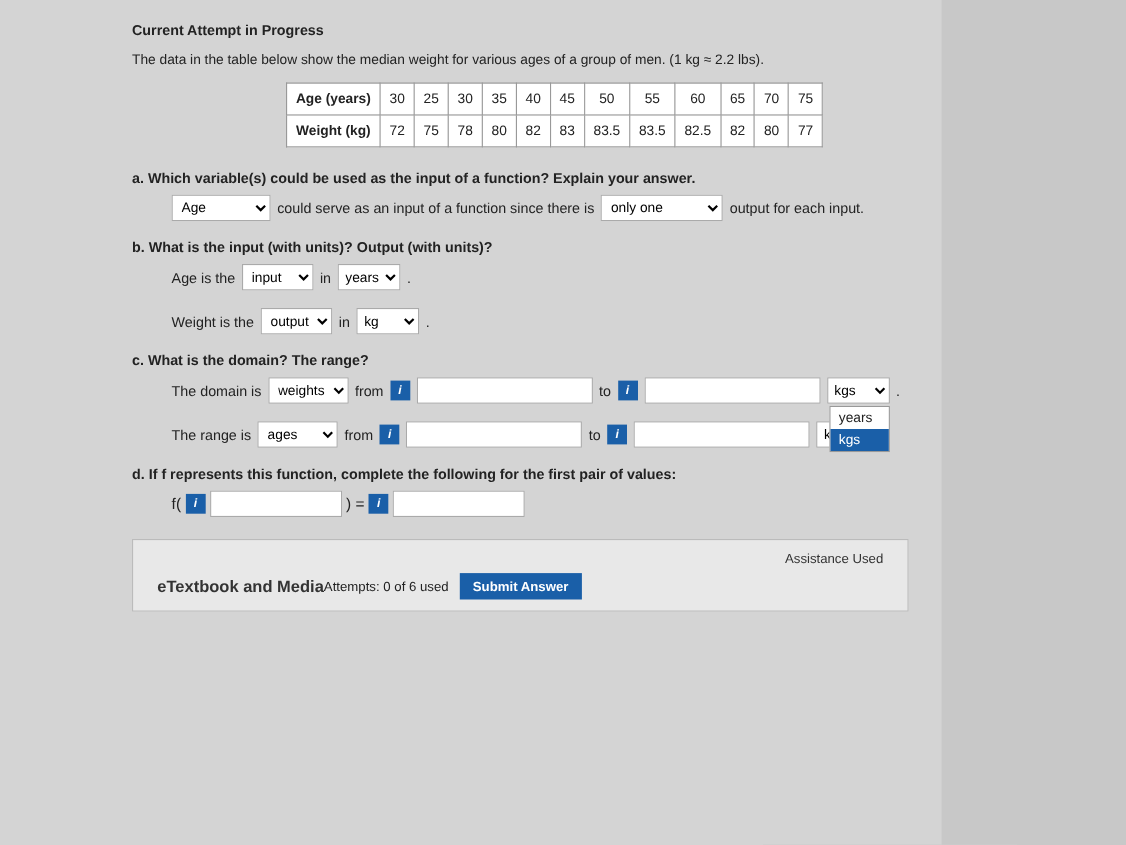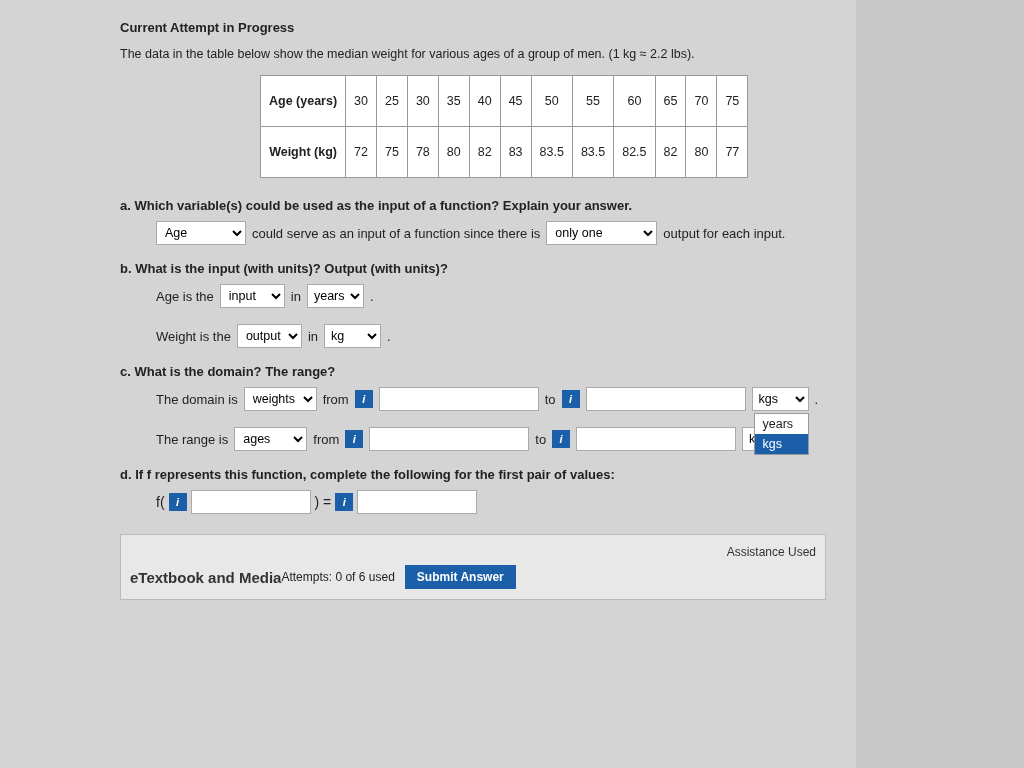--- a/index.html
+++ b/index.html
@@ -27,21 +27,21 @@
       color: #222;
     }
     
     table.data-table {
       border-collapse: collapse;
       margin-bottom: 20px;
       margin-left: 140px;
     }
     table.data-table td {
       border: 1px solid #999;
-      padding: 18px 8px;
+      padding: 7px 8px;
       text-align: center;
       font-size: 12.5px;
       background: #fff;
       min-width: 28px;
     }
     table.data-table td.header {
       font-weight: bold;
       background: #fff;
     }
     
@@ -114,21 +114,21 @@
     }
     
     .section-gap {
       margin-bottom: 16px;
     }
     
     .footer-section {
       border: 1px solid #bbb;
       background: #e8e8e8;
       margin-top: 20px;
-      padding: 10px 9px;
+      padding: 10px 22px;
     }
     .footer-top {
       display: flex;
       justify-content: flex-end;
       font-size: 12px;
       color: #333;
       margin-bottom: 6px;
     }
     .footer-middle {
       display: flex;

